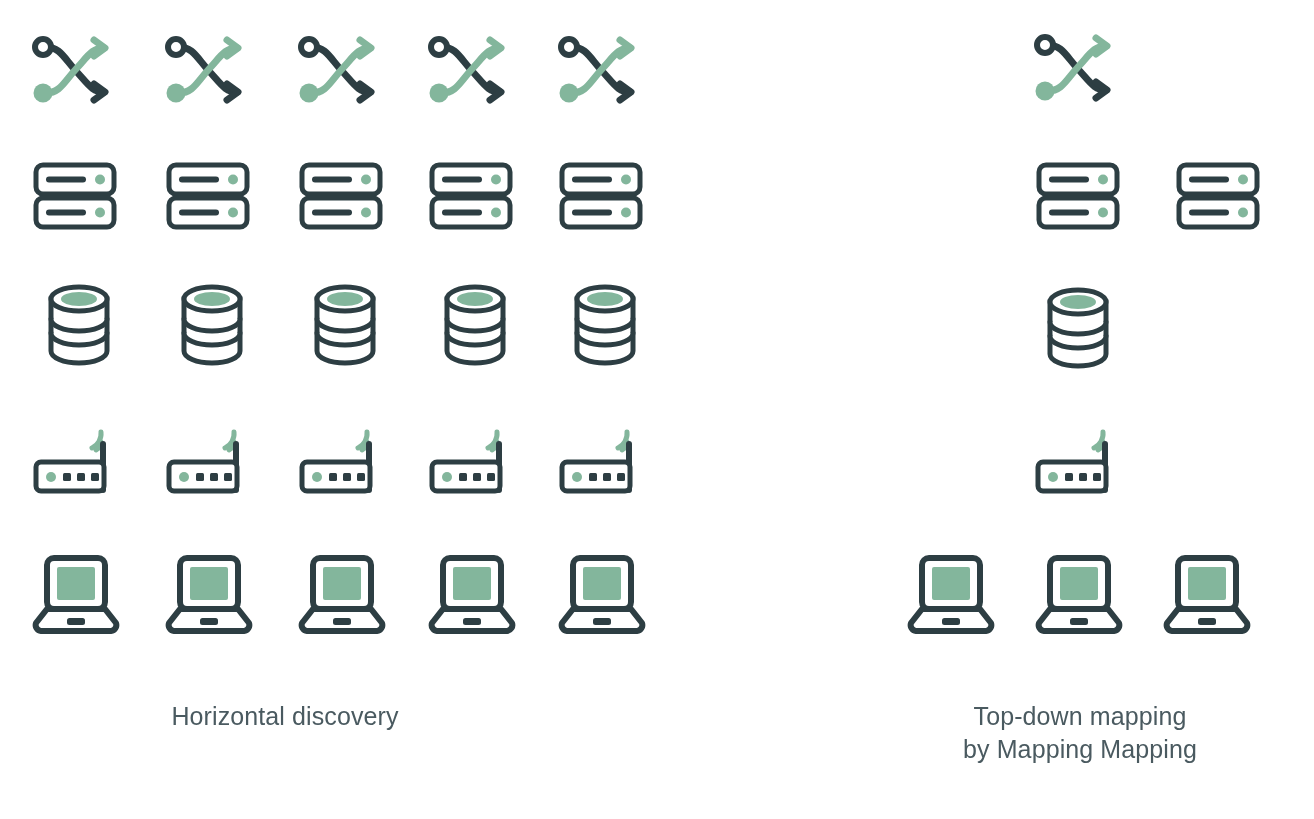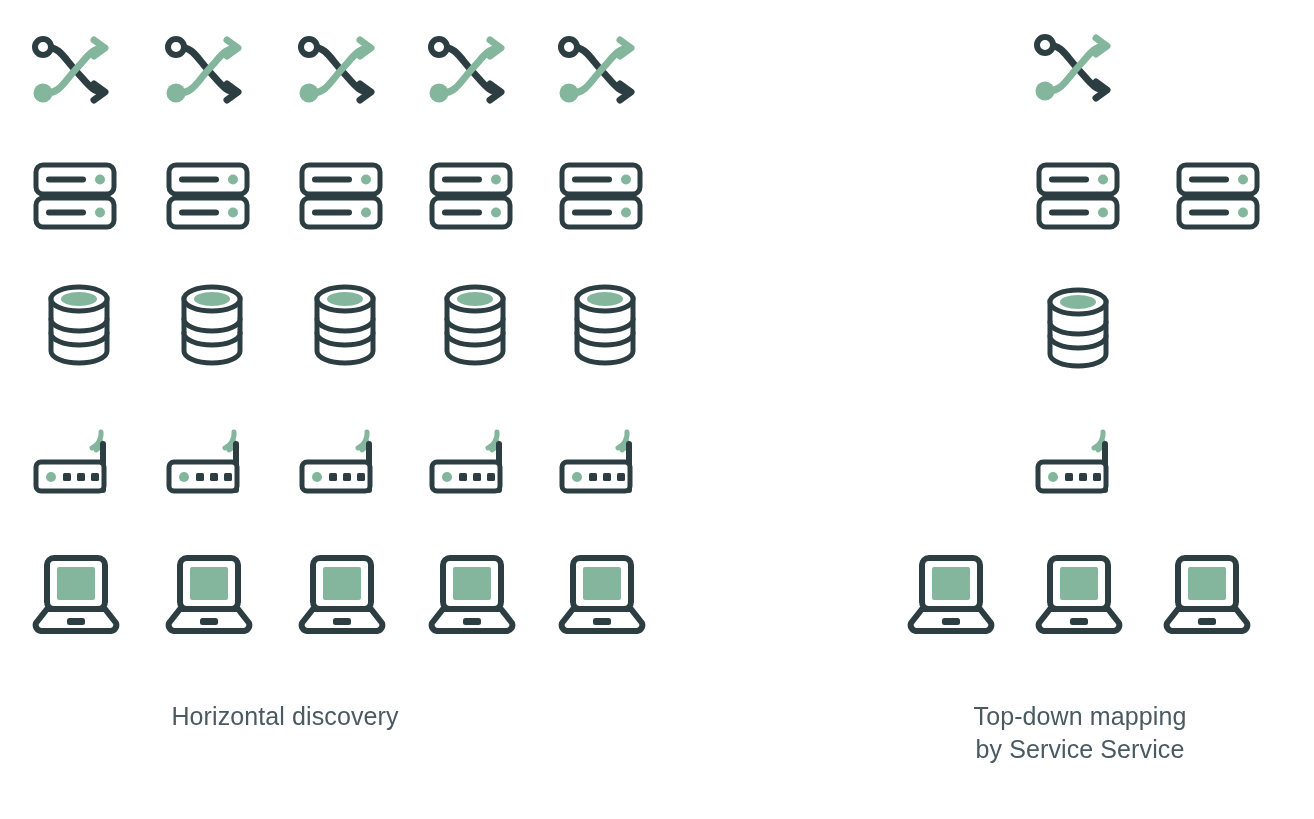--- a/index.html
+++ b/index.html
@@ -508,15 +508,15 @@
         <path d="M19 57 L8 71 A6 6 0 0 0 13 79 L83 79 A6 6 0 0 0 88 71 L77 57 Z" fill="#ffffff" stroke="#2d3e43" stroke-width="6" stroke-linejoin="round"></path>
         <rect x="39" y="66" width="18" height="7" rx="2.5" fill="#2d3e43"></rect>
       </svg>
     </div>
 
   </div>
 
   <div class="caption" id="caption-horizontal">Horizontal discovery</div>
 
   <div class="caption" id="caption-topdown">Top-down mapping
-by Service Service</div>
+by Mapping Mapping</div>
 
 </div>
 
 </body></html>

